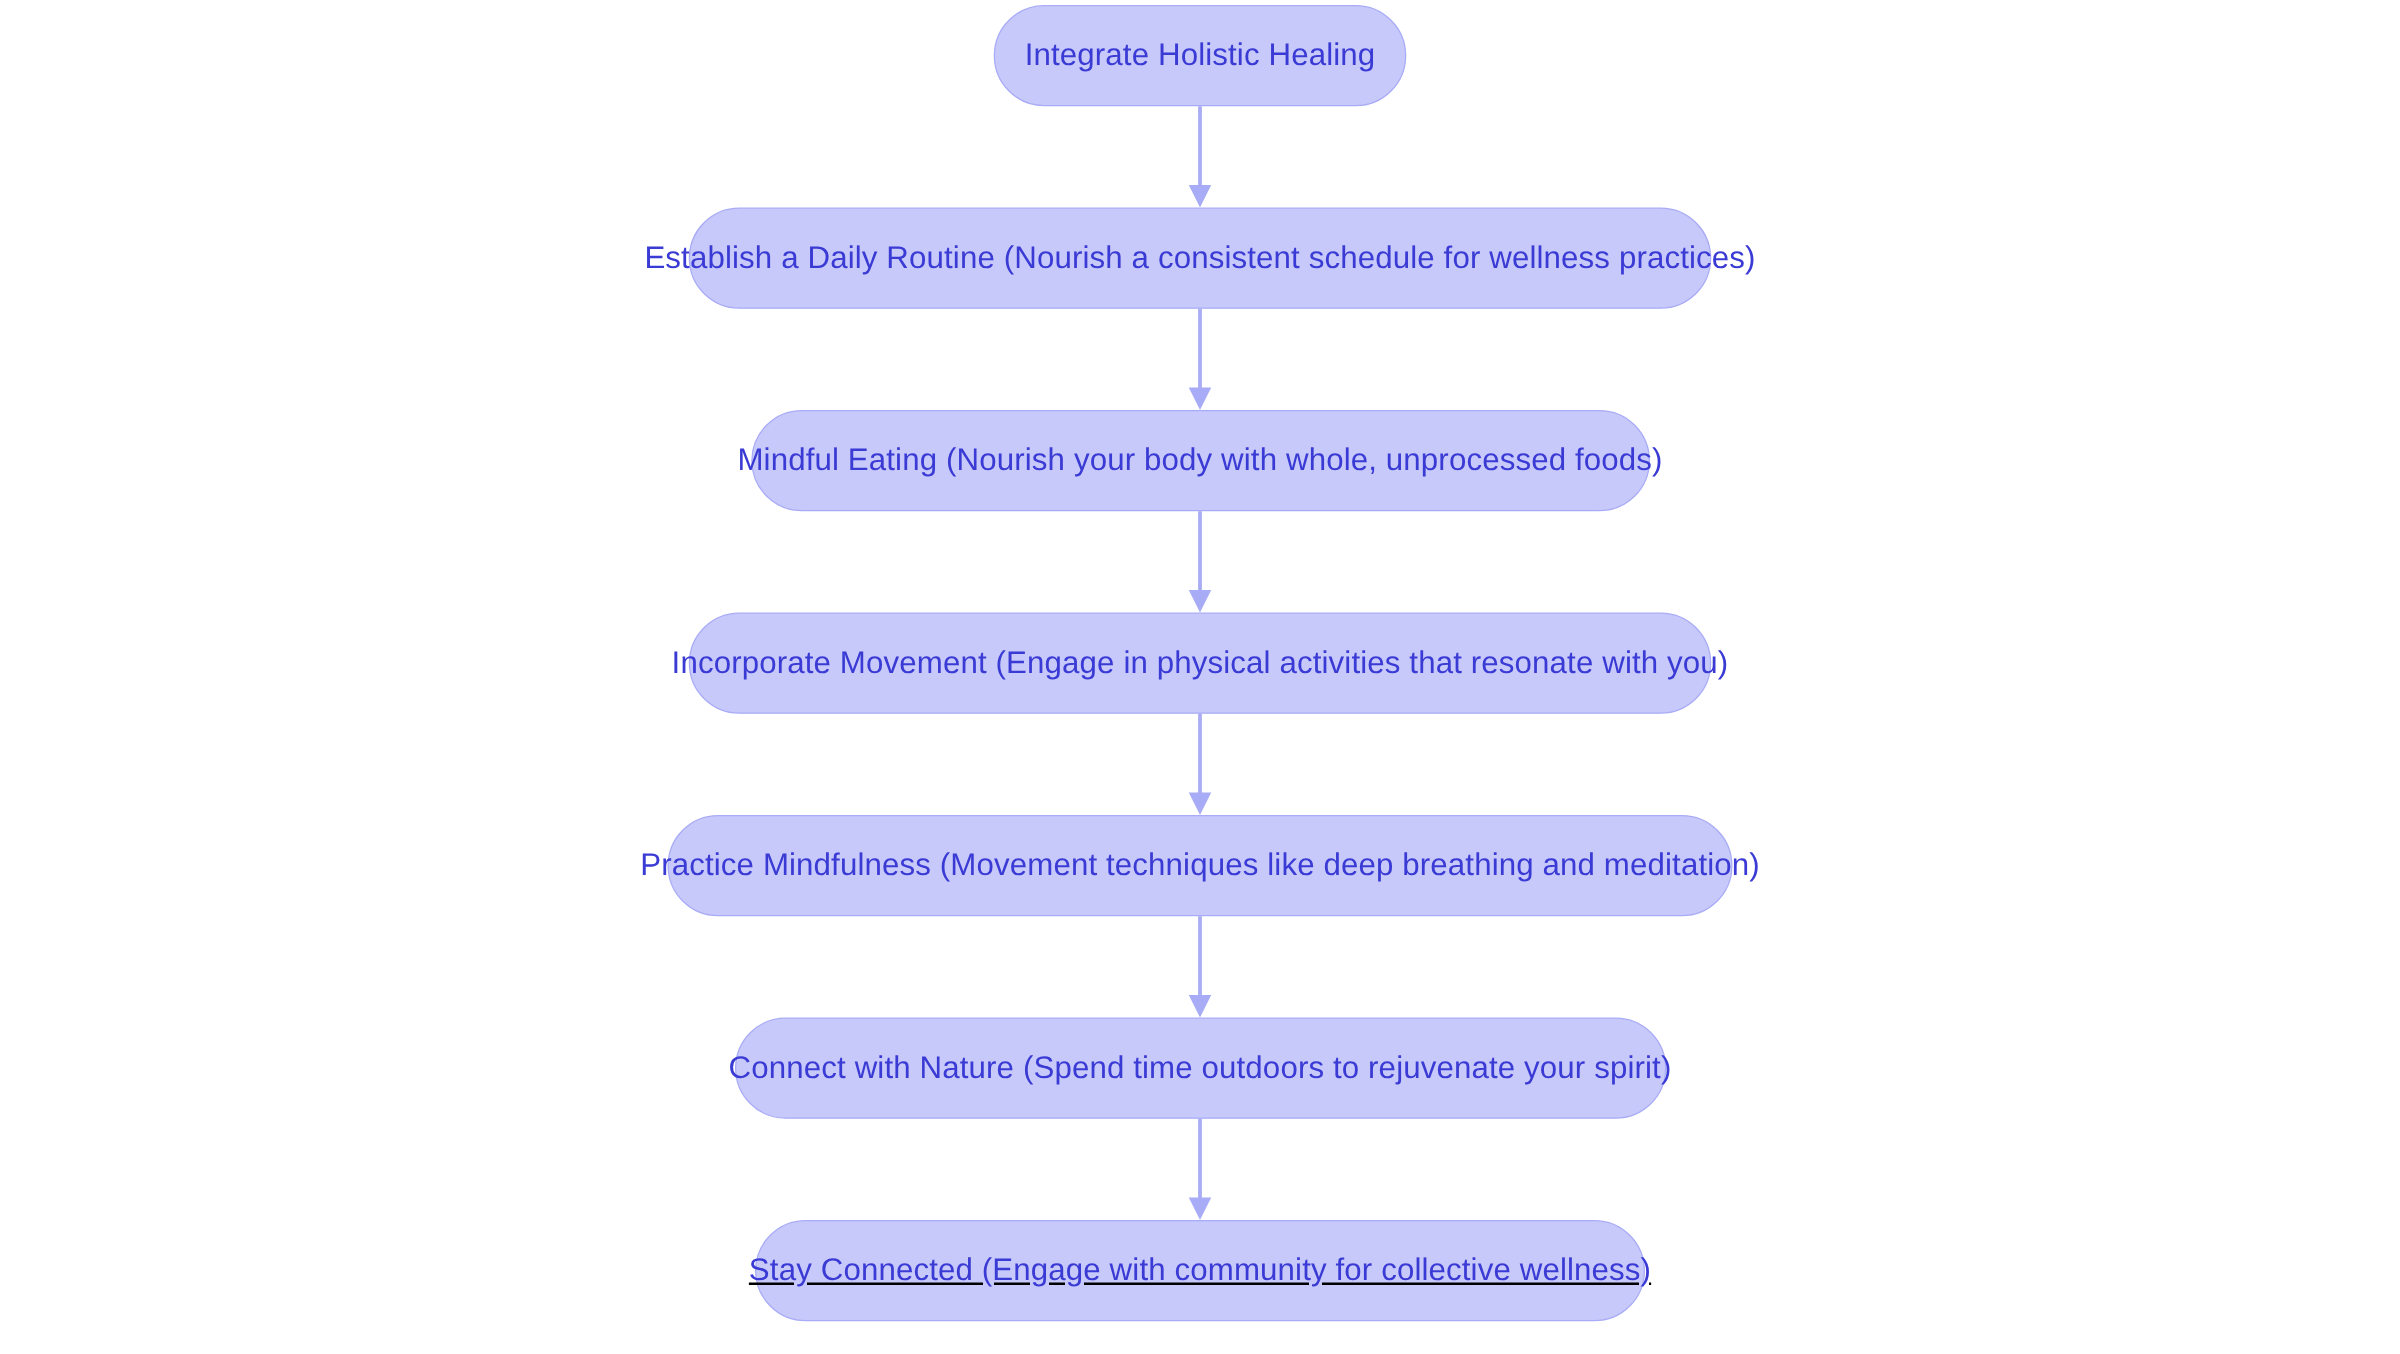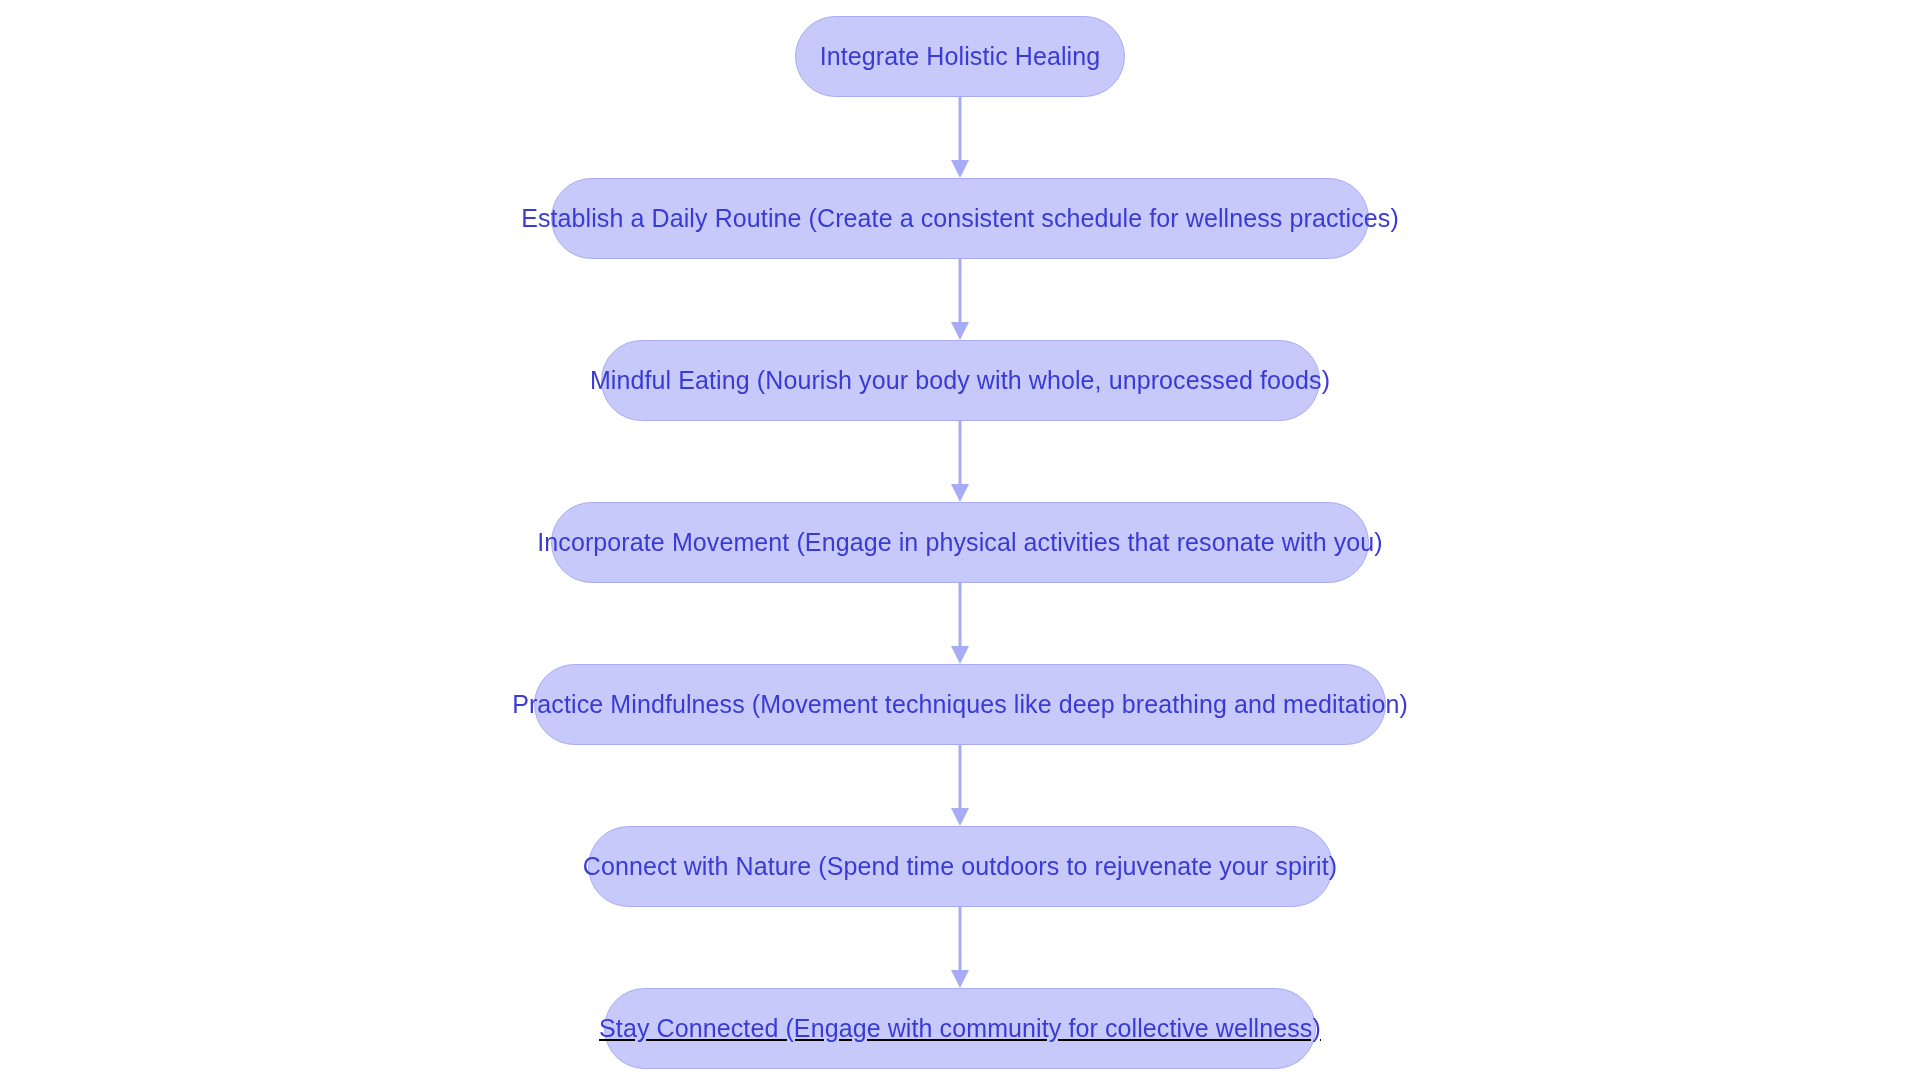--- a/index.html
+++ b/index.html
@@ -47,21 +47,21 @@
 
   .node-label {
     color: #3a3ad4;
     font-size: 25px;
     line-height: 1;
     letter-spacing: 0.1px;
     font-family: "Liberation Sans", sans-serif;
   }
 
   
-  .node-0 { width: 330px; margin-top: 12px; }
+  .node-0 { width: 330px; }
   .node-1 { width: 818px; }
   .node-2 { width: 719px; text-align: right; }
   .node-3 { width: 818px; }
   .node-4 { width: 852px; }
   .node-5 { width: 745px; text-align: center; }
   .node-6 { width: 712px; text-decoration: underline; }
 
   .connector {
     width: 20px;
     height: 81px;
@@ -102,21 +102,21 @@
     <div class="node node-0">
       <span class="node-label">Integrate Holistic Healing</span>
     </div>
 
     <div class="connector">
       <span class="stem"></span>
       <span class="head"></span>
     </div>
 
     <div class="node node-1">
-      <span class="node-label">Establish a Daily Routine (Create a consistent schedule for wellness practices)</span>
+      <span class="node-label">Establish a Daily Routine (Nourish a consistent schedule for wellness practices)</span>
     </div>
 
     <div class="connector">
       <span class="stem"></span>
       <span class="head"></span>
     </div>
 
     <div class="node node-2">
       <span class="node-label">Mindful Eating (Nourish your body with whole, unprocessed foods)</span>
     </div>

